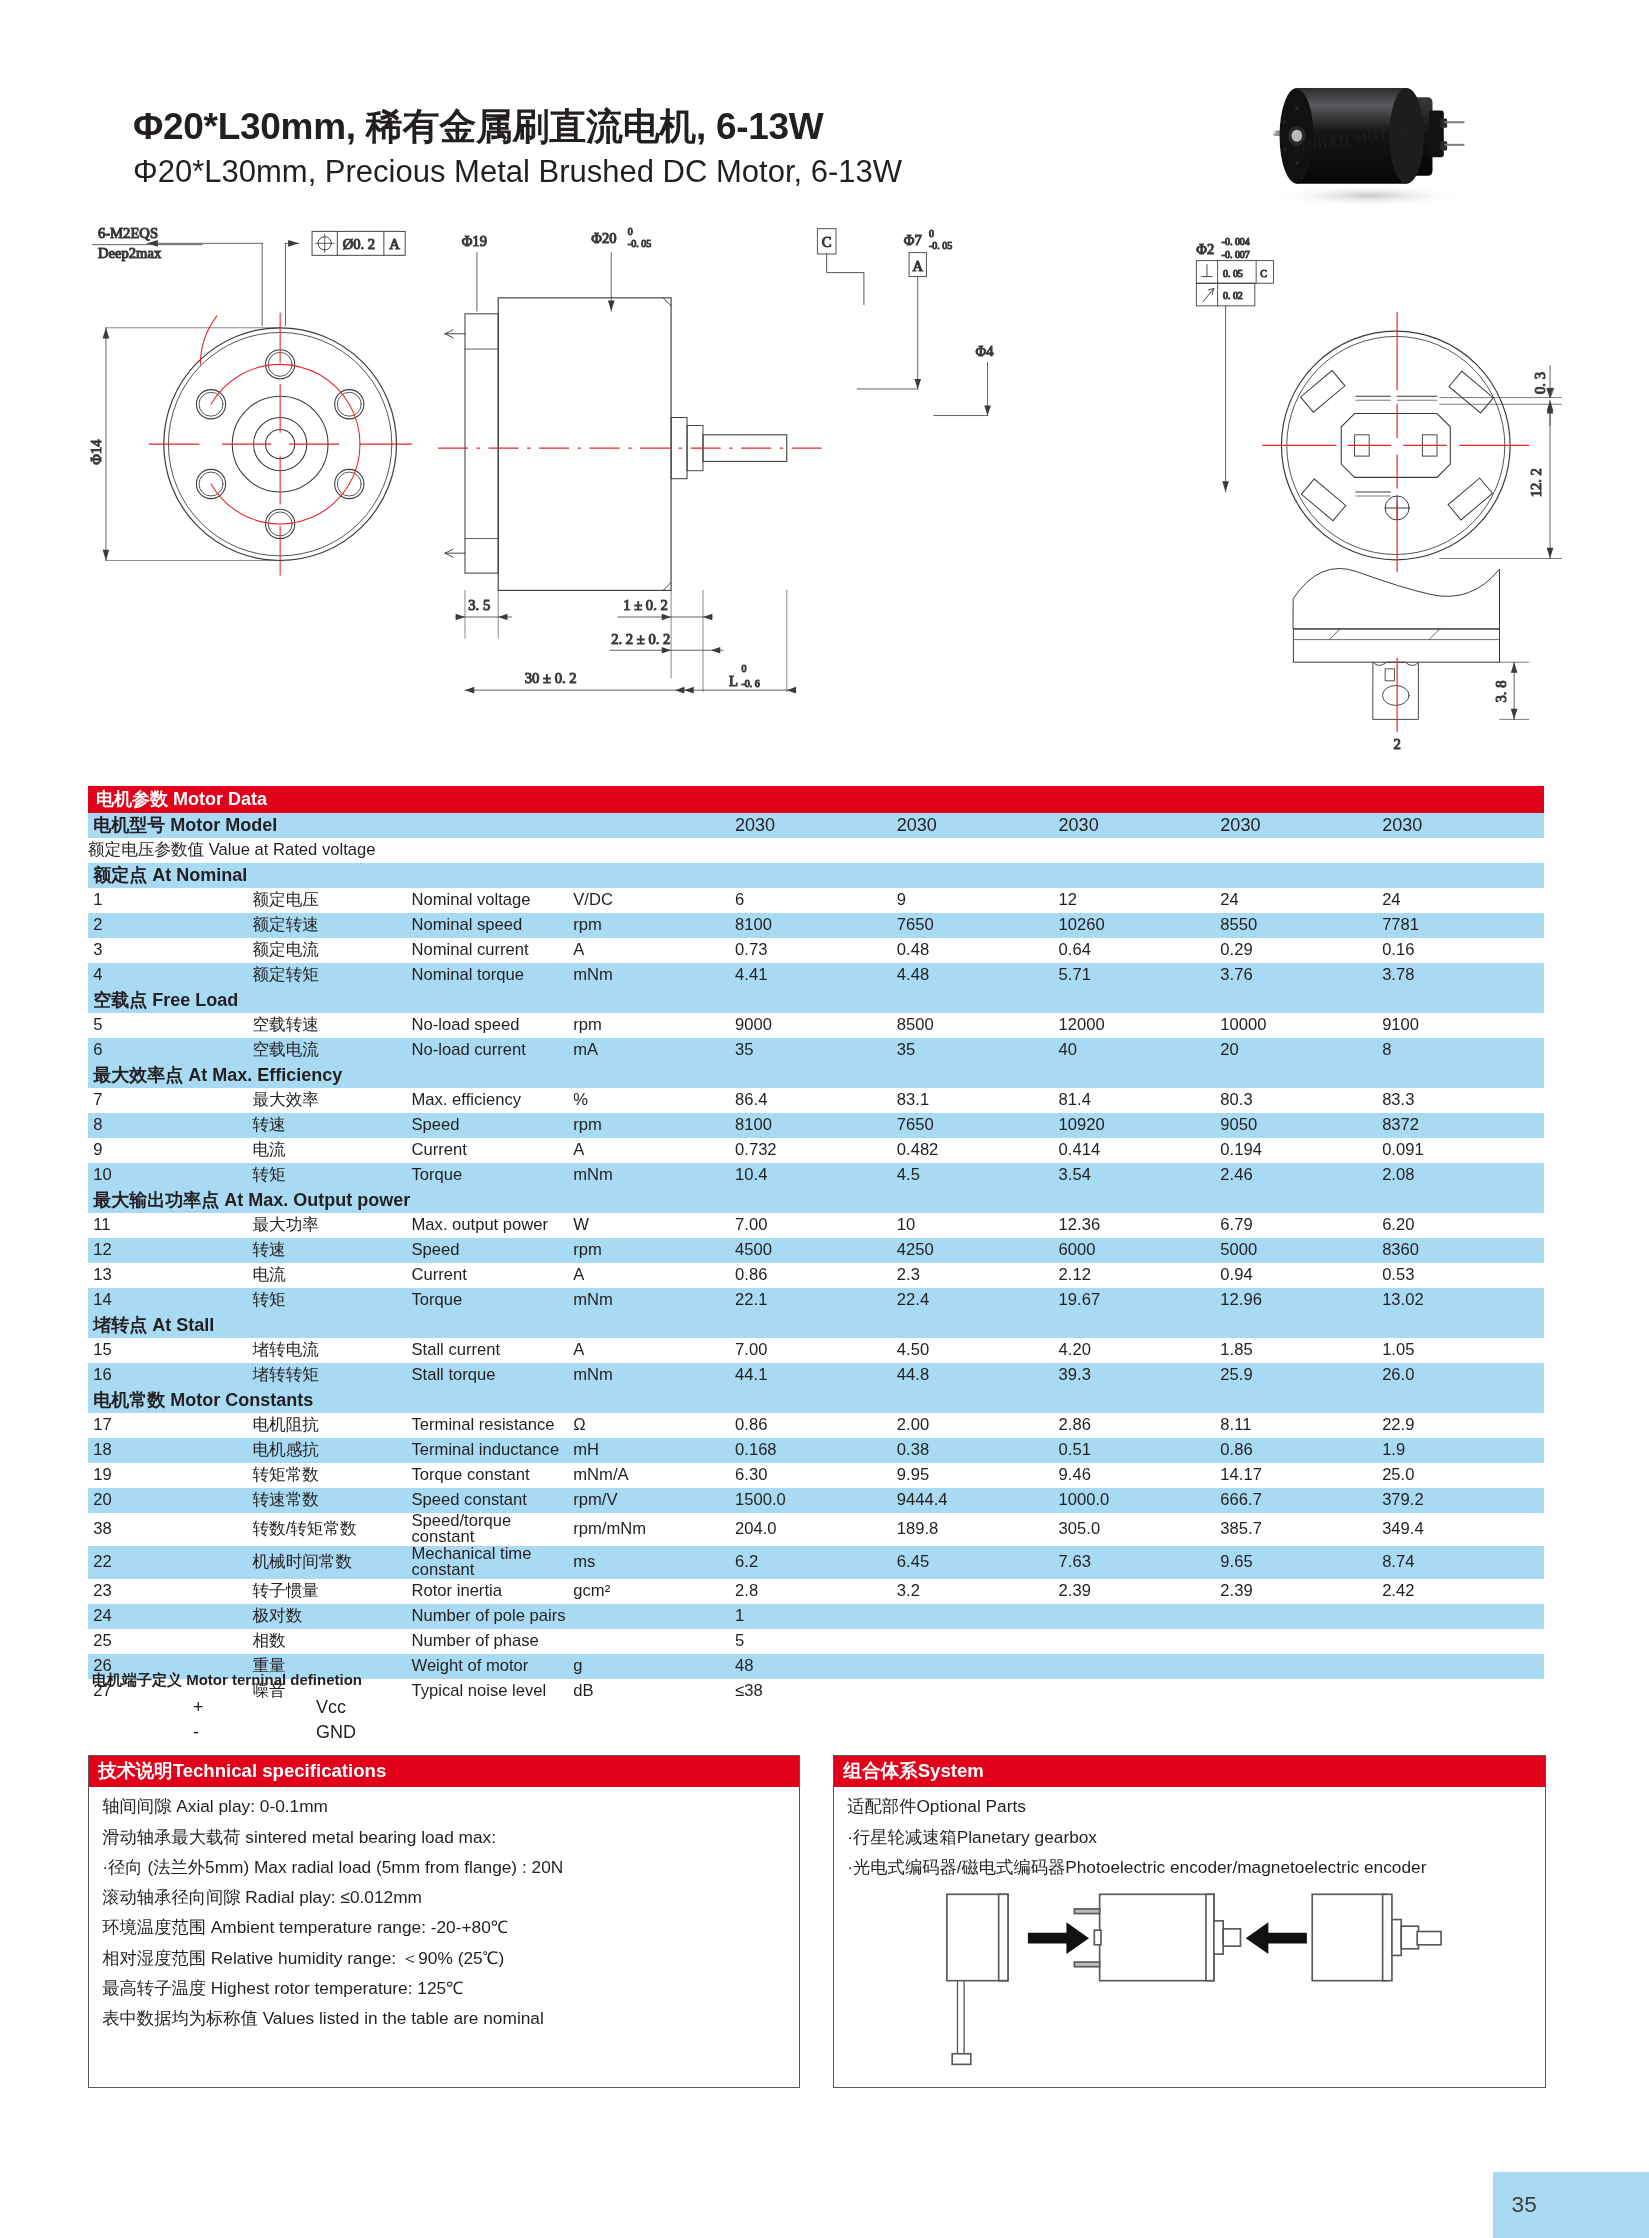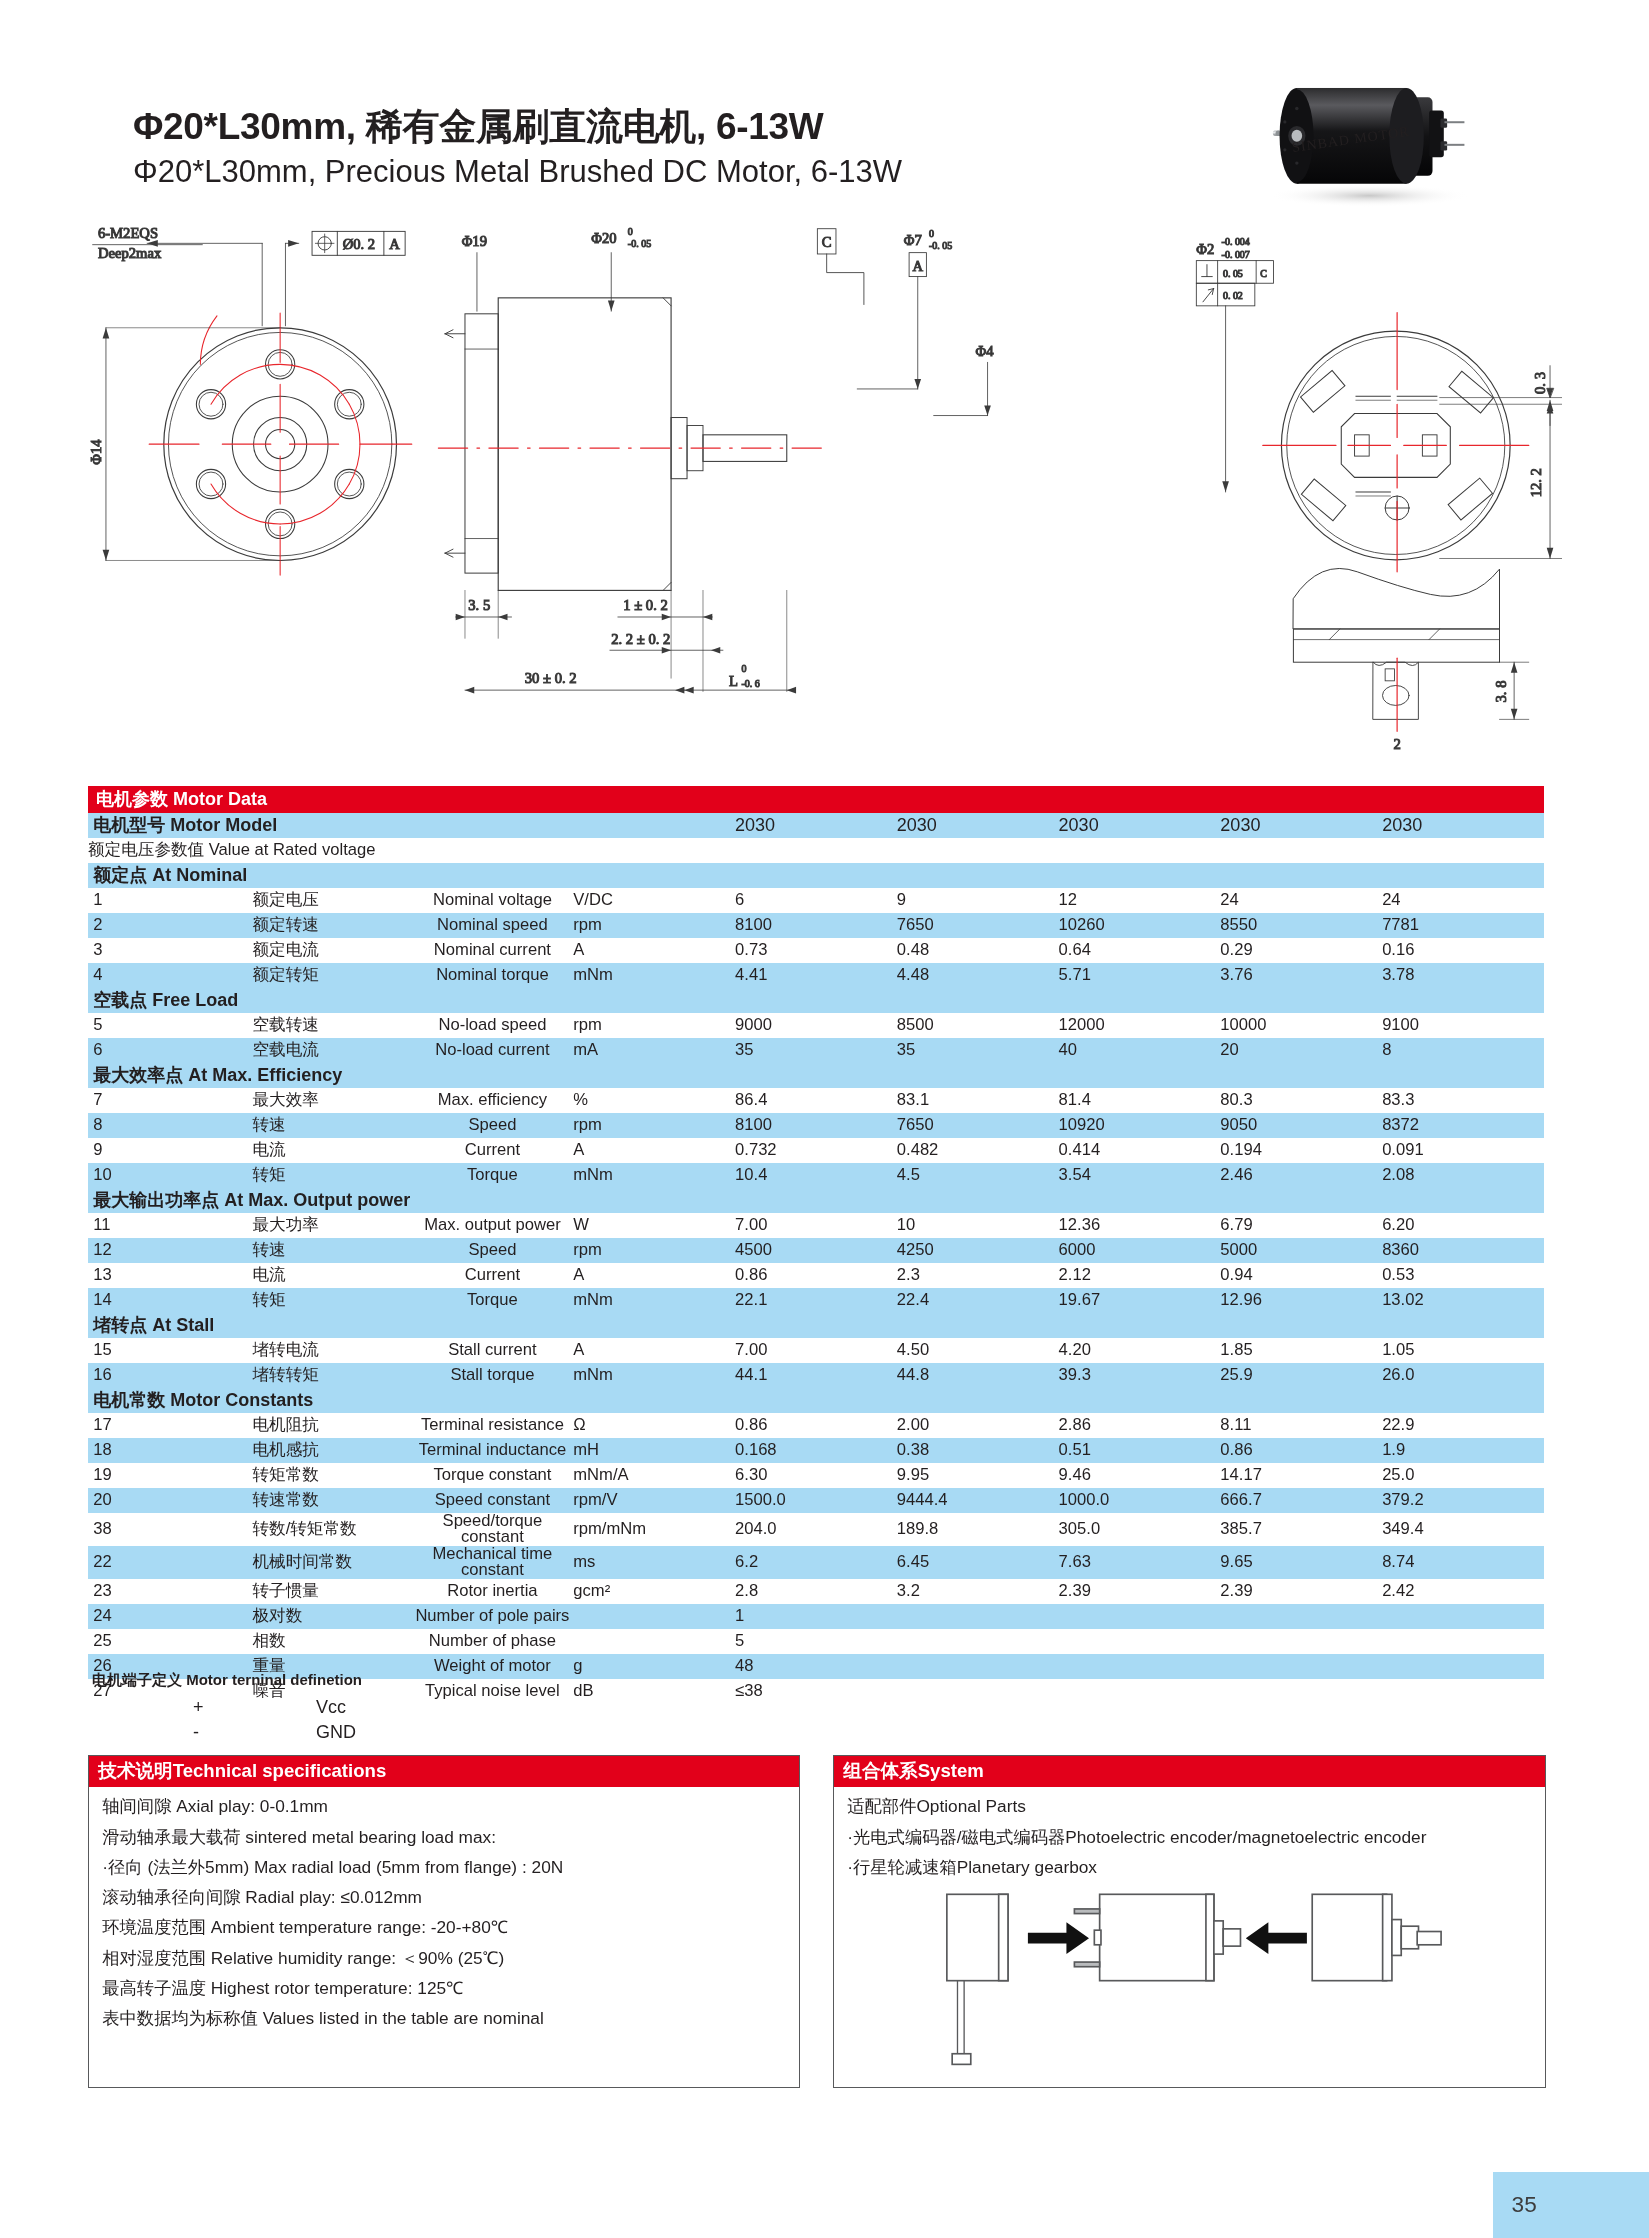--- a/index.html
+++ b/index.html
@@ -19,21 +19,21 @@
   .drawings{position:absolute;left:86px;top:226px;width:1476px;height:532px;}
   .drawings svg{display:block;}
 
   
   .mtable{position:absolute;left:88px;top:786px;width:1456px;border-collapse:collapse;table-layout:fixed;}
   .mtable td{font-size:16.6px;line-height:1;padding:0;height:25px;vertical-align:middle;color:#231f20;}
   .mtable tr.band td{background:#a8daf4;}
   .mtable tr.white td{background:#ffffff;}
   .c-idx{width:35px;padding-left:5.3px!important;}
   .c-cn{width:140px;}
-  .c-en{width:221px;text-align:center;}
+  .c-en{width:221px;}
   .c-unit{width:74px;}
   .c-v{width:108px;}
   .hdr-red td{background:#e2001a!important;color:#fff;font-weight:bold;font-size:18px;height:26.6px;padding-left:8px!important;}
   .sec td{font-weight:bold;font-size:18px;padding-left:5.3px!important;height:25px;}
   .model-row td{font-size:18px;}
   .model-row .c-idx{font-weight:bold;}
   .lbl-cn{padding-left:2.7px!important;}
   .termdef{position:absolute;left:92px;top:1671px;font-size:15px;font-weight:bold;}
   .termrow{position:absolute;font-size:18px;}
 
@@ -675,22 +675,22 @@
         <p>相对湿度范围  Relative humidity range: ＜90% (25℃)</p>
         <p>最高转子温度  Highest rotor temperature: 125℃</p>
         <p>表中数据均为标称值 Values listed in the table are nominal</p>
       </div>
   </div>
 
   <div class="box sys-box">
     <div class="box-hd">组合体系System</div>
     <div class="box-body" id="sysbody">
         <p>适配部件Optional Parts</p>
+        <p>·行星轮减速箱Planetary gearbox</p>
         <p>·光电式编码器/磁电式编码器Photoelectric encoder/magnetoelectric encoder</p>
-        <p>·行星轮减速箱Planetary gearbox</p>
       </div>
     <div class="sys-fig">
       <svg viewBox="0 0 1020 280" width="678" height="186">
         <g stroke="#58595b" stroke-width="2.5" fill="#fff">
 
           <rect x="150" y="8" width="92" height="130"></rect>
           <rect x="228" y="8" width="14" height="130"></rect>
           <path d="M166 138 v110" stroke-width="2"></path>
           <path d="M176 138 v110" stroke-width="2"></path>
           <rect x="158" y="248" width="28" height="16"></rect>

